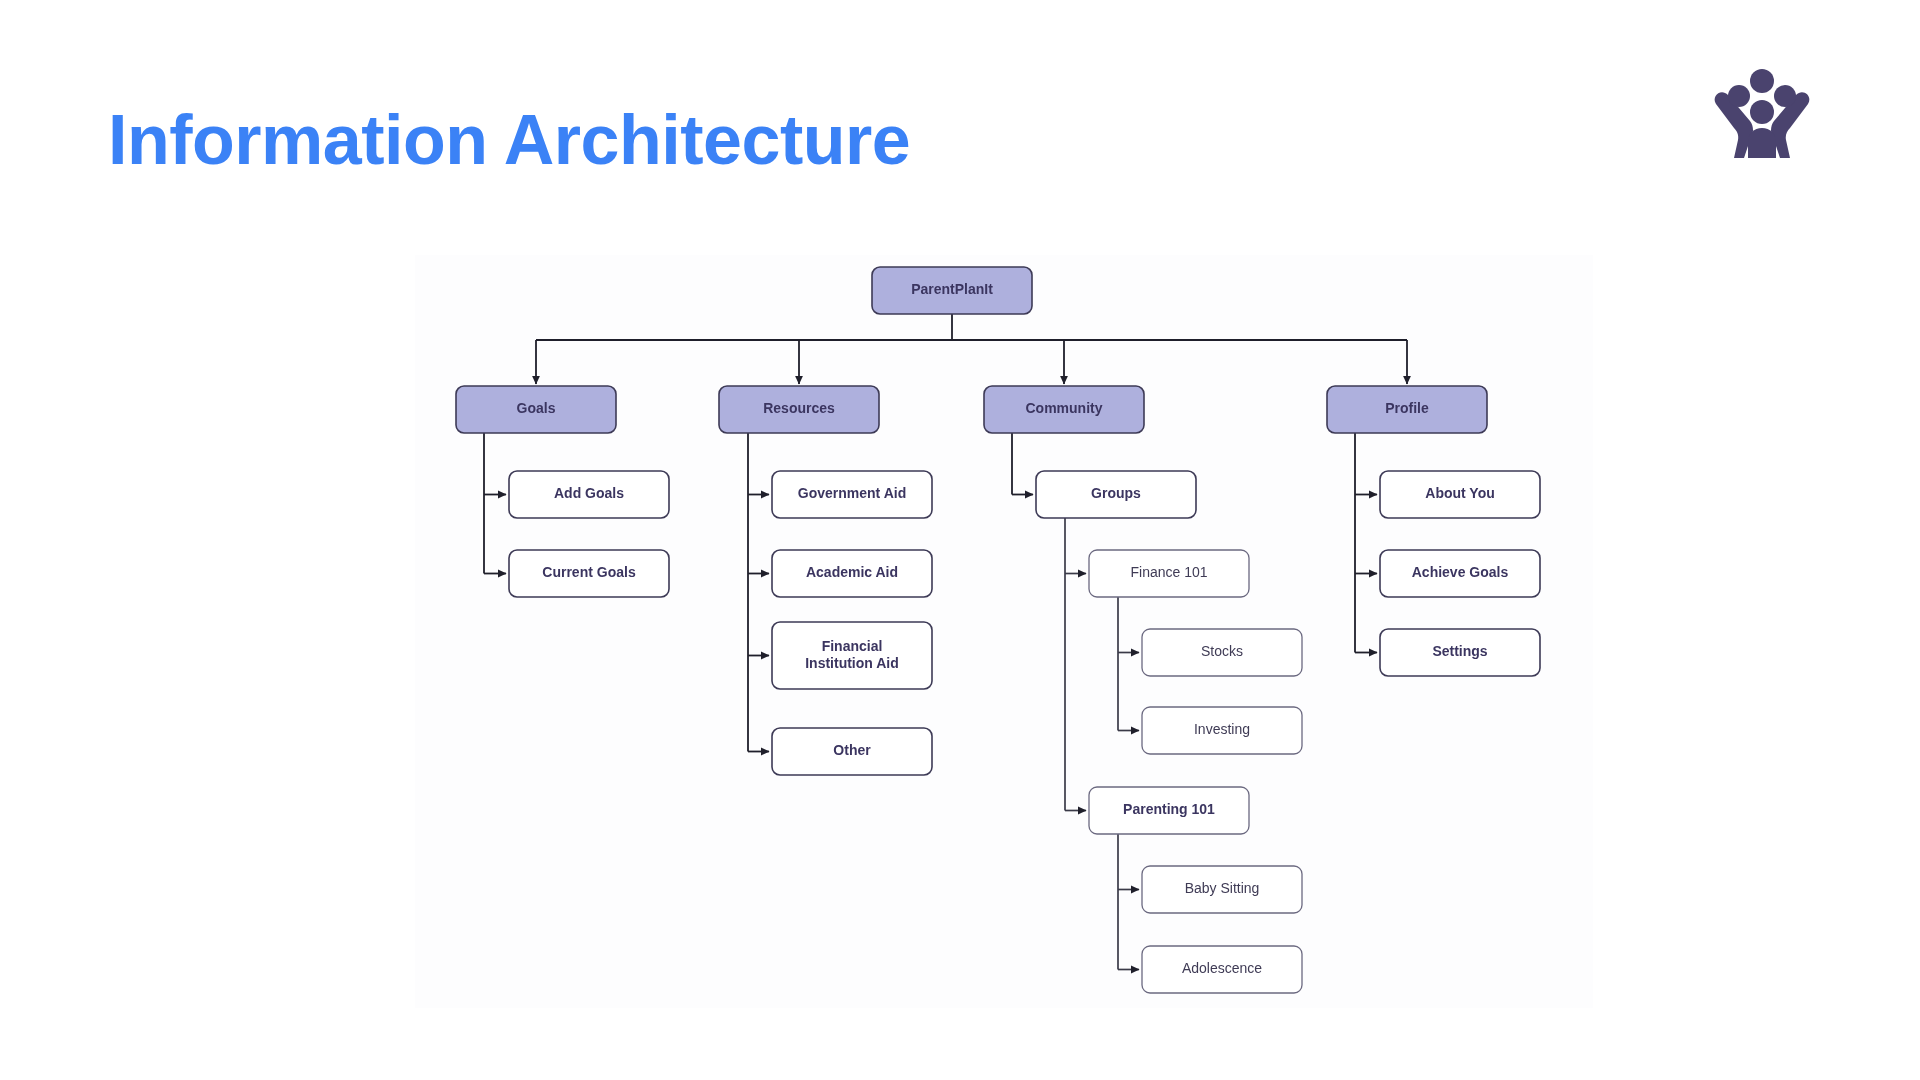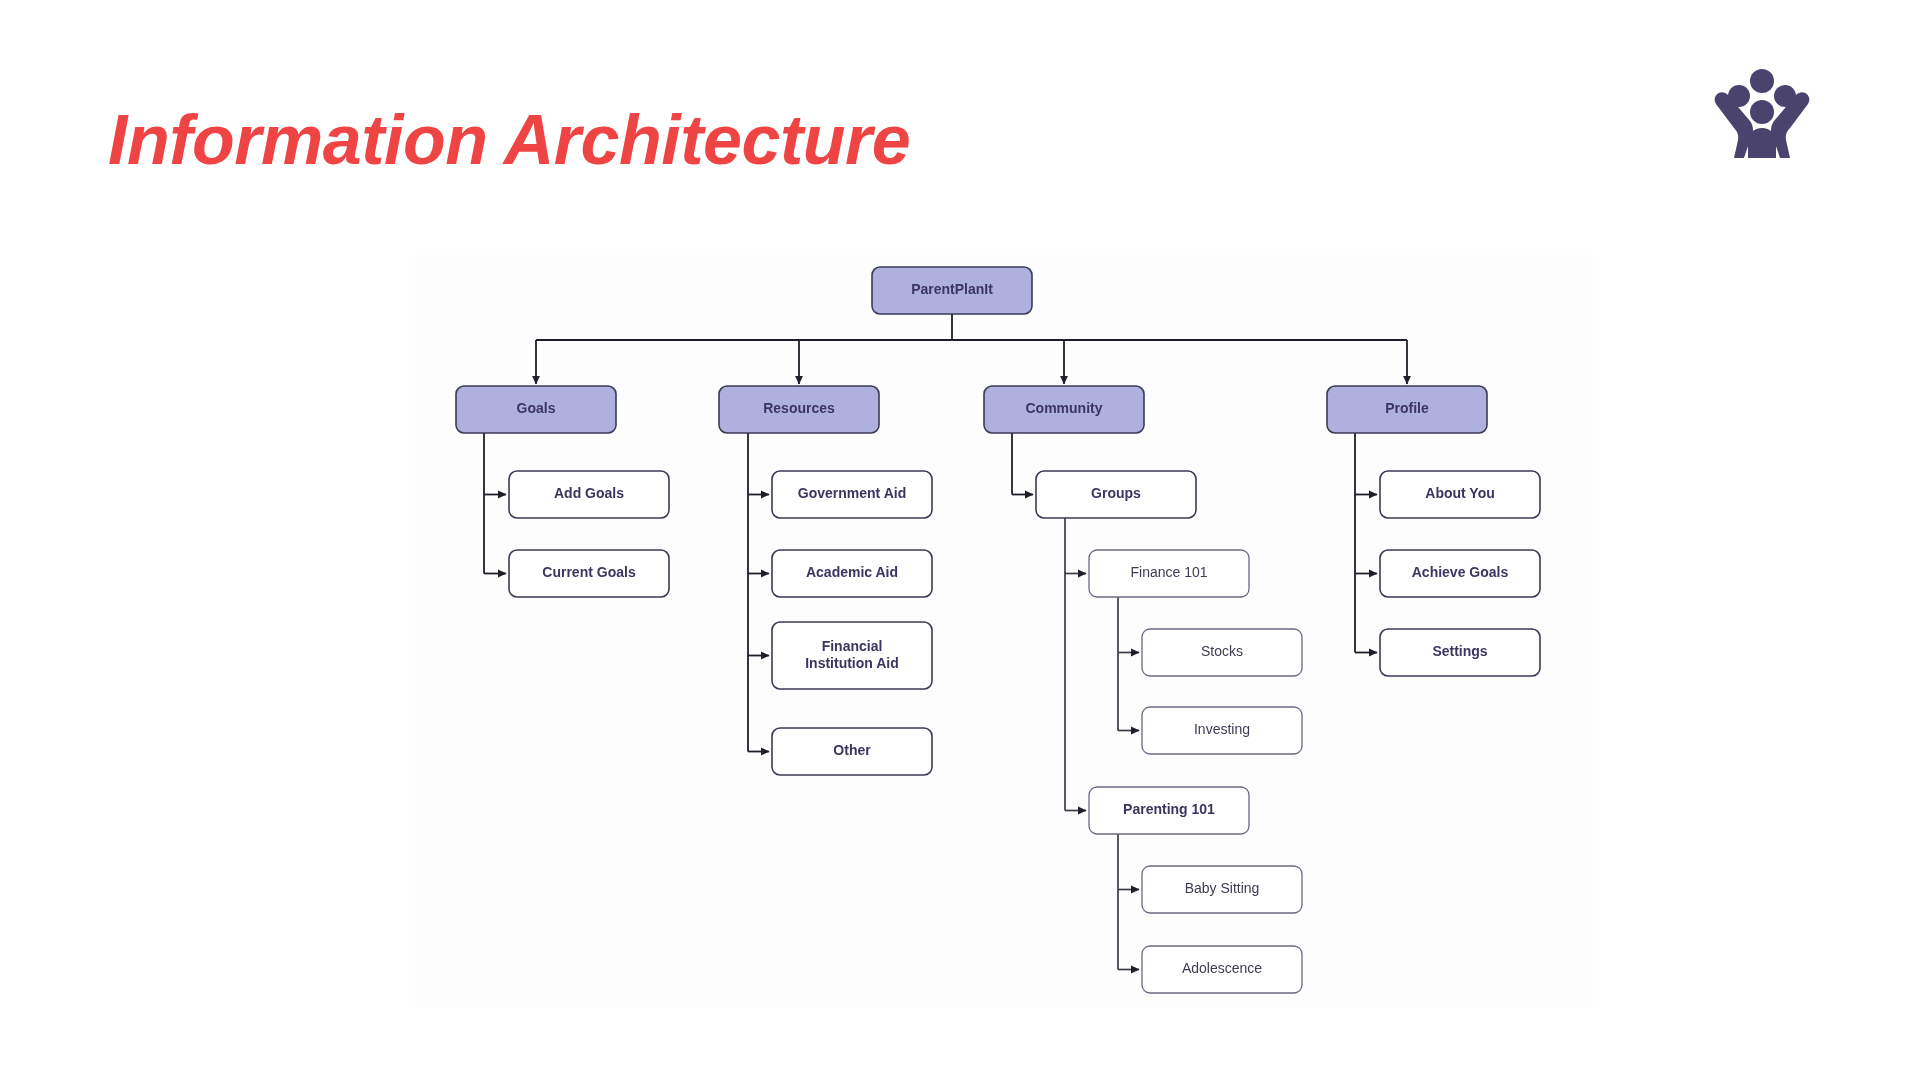--- a/index.html
+++ b/index.html
@@ -17,24 +17,23 @@
   }
 
   
   #page-title {
     position: absolute;
     left: 108px;
     top: 100px;
     font-size: 70px;
     font-weight: bold;
     letter-spacing: -0.5px;
-    color: #ef4444;
+    color: #3b82f6;
     white-space: nowrap;
     font-family: "Liberation Sans", sans-serif;
-    font-style: italic;
   }
 
   #brand-logo {
     position: absolute;
     left: 1702px;
     top: 58px;
     width: 120px;
     height: 110px;
   }
 

